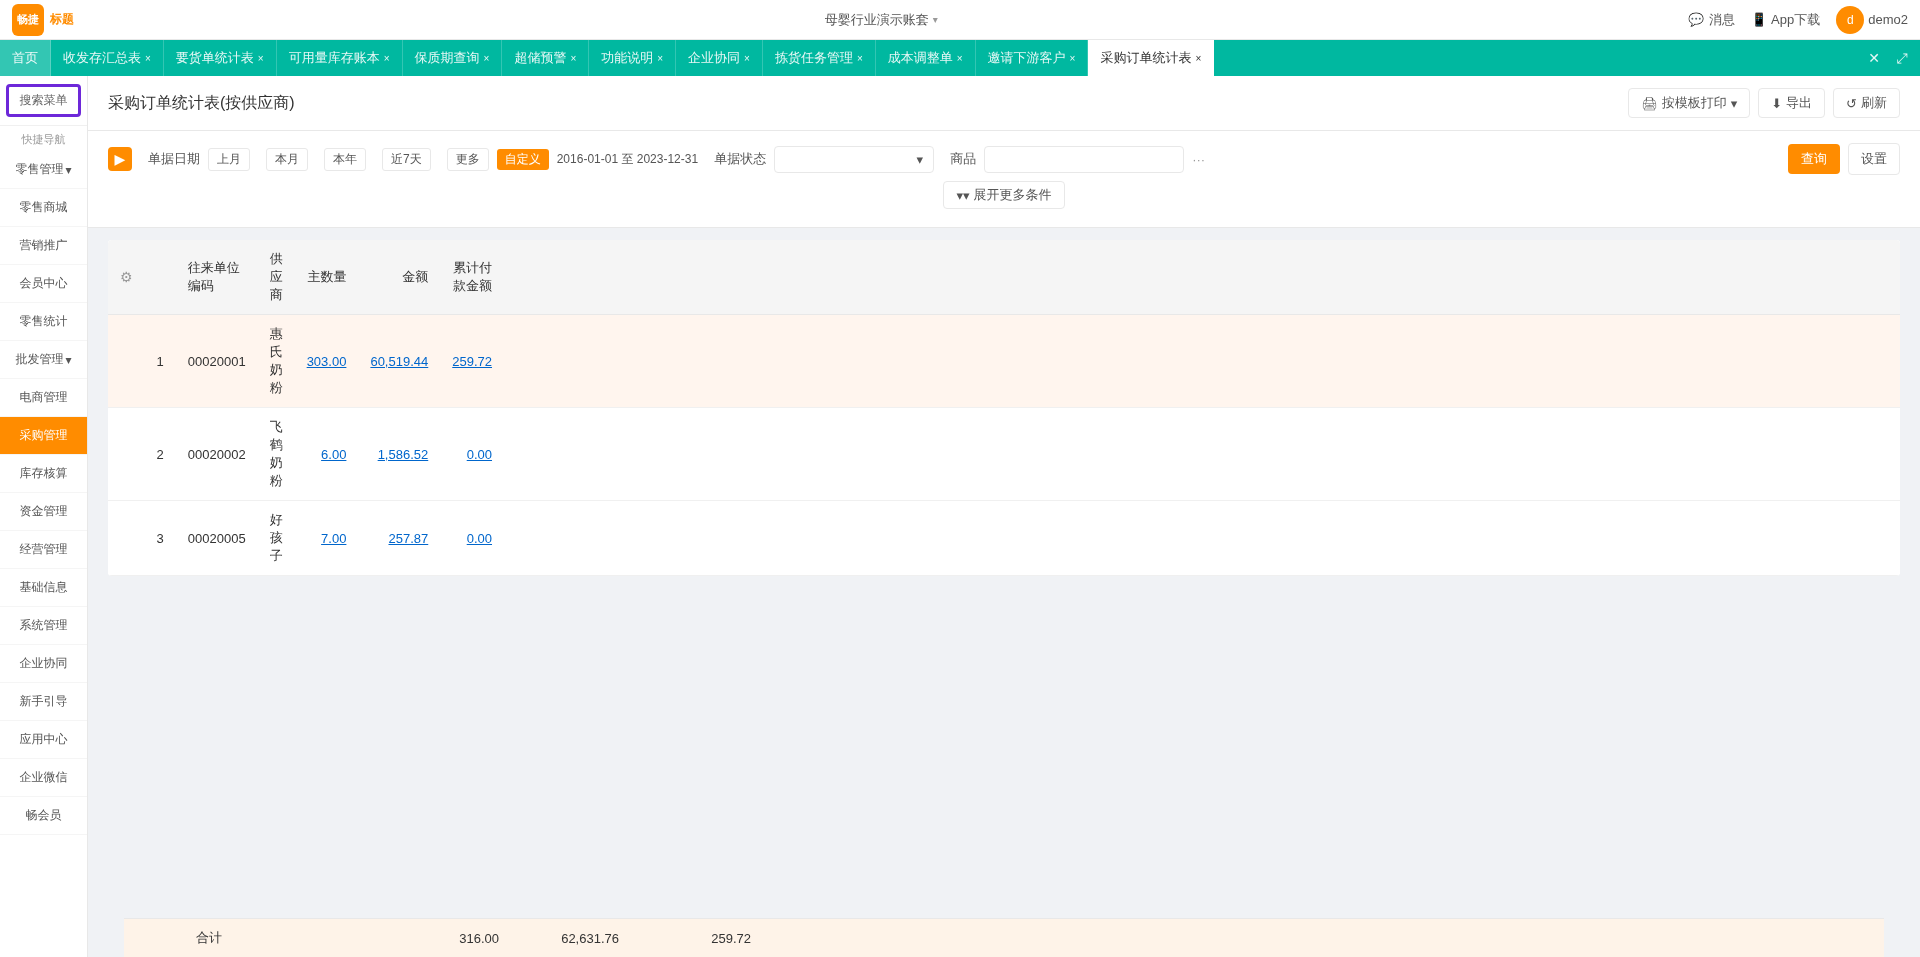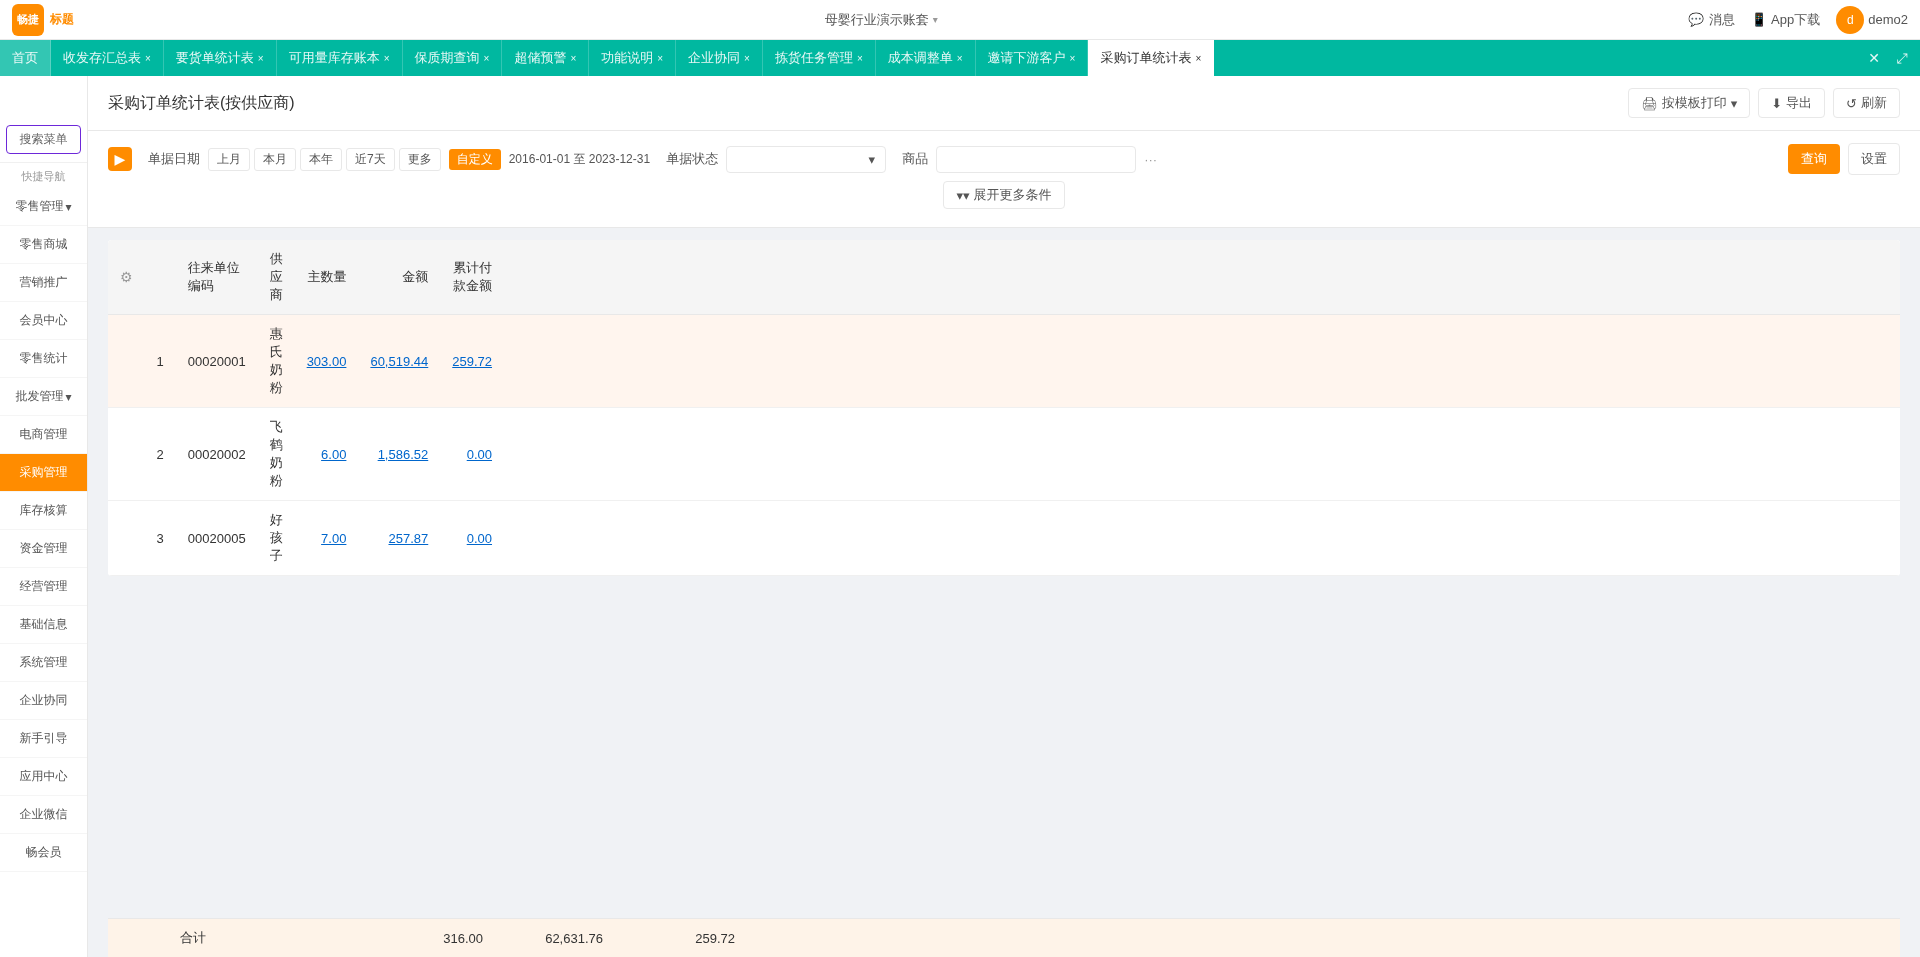--- a/index.html
+++ b/index.html
@@ -24,21 +24,21 @@
     .nav-tab .arrow { font-size: 10px; }
     .nav-actions { margin-left: auto; display: flex; align-items: center; padding-right: 4px; }
     .nav-action-btn { width: 28px; height: 28px; display: flex; align-items: center; justify-content: center; color: rgba(255,255,255,0.9); cursor: pointer; font-size: 14px; }
 
     
     .main-layout { display: flex; flex: 1; overflow: hidden; }
 
     
     .sidebar { width: 88px; background: #fff; border-right: 1px solid #e8e8e8; display: flex; flex-direction: column; overflow-y: auto; }
     .sidebar-search { padding: 8px 6px; border-bottom: 1px solid #f0f0f0; }
-    .sidebar-search-btn { width: 100%; padding: 5px; background: #fff; border: 1px solid #6d28d9; border-radius: 4px; color: #666; font-size: 12px; cursor: pointer; text-align: center; margin-top: 41px; }
+    .sidebar-search-btn { width: 100%; padding: 5px; background: #fff; border: 3px solid #6d28d9; border-radius: 4px; color: #666; font-size: 12px; cursor: pointer; text-align: center; }
     .sidebar-item { padding: 10px 6px; text-align: center; color: #555; font-size: 12px; cursor: pointer; border-bottom: 1px solid #f5f5f5; }
     .sidebar-item.active { background: #ff8c00; color: #fff; }
     .sidebar-item.has-arrow { display: flex; align-items: center; justify-content: center; gap: 2px; }
     .sidebar-nav-label { font-size: 12px; }
     .sidebar-section-label { padding: 6px 4px 4px; color: #999; font-size: 11px; text-align: center; }
 
     
     .content-area { flex: 1; display: flex; flex-direction: column; overflow: hidden; background: #f0f2f5; }
     .page-header { background: #fff; padding: 12px 20px; display: flex; align-items: center; justify-content: space-between; border-bottom: 1px solid #e8e8e8; }
     .page-title { font-size: 16px; font-weight: normal; color: #333; }
@@ -46,21 +46,21 @@
     .btn-print { display: flex; align-items: center; gap: 4px; padding: 5px 12px; border: 1px solid #e8e8e8; border-radius: 4px; background: #fff; color: #555; font-size: 13px; cursor: pointer; }
     .btn-export { display: flex; align-items: center; gap: 4px; padding: 5px 12px; border: 1px solid #e8e8e8; border-radius: 4px; background: #fff; color: #555; font-size: 13px; cursor: pointer; }
     .btn-refresh { display: flex; align-items: center; gap: 4px; padding: 5px 12px; border: 1px solid #e8e8e8; border-radius: 4px; background: #fff; color: #555; font-size: 13px; cursor: pointer; }
 
     
     .filter-area { background: #fff; padding: 12px 20px; border-bottom: 1px solid #e8e8e8; }
     .filter-row { display: flex; align-items: center; gap: 16px; flex-wrap: wrap; }
     .filter-toggle-btn { width: 24px; height: 24px; background: #ff8c00; border-radius: 4px; display: flex; align-items: center; justify-content: center; color: white; cursor: pointer; font-size: 14px; flex-shrink: 0; }
     .filter-group { display: flex; align-items: center; gap: 8px; }
     .filter-label { color: #555; font-size: 13px; white-space: nowrap; }
-    .date-shortcuts { display: flex; align-items: flex-start; gap: 4px; }
+    .date-shortcuts { display: flex; align-items: flex-start; gap: 16px; }
     .date-shortcut { padding: 2px 8px; border: 1px solid #e8e8e8; border-radius: 3px; font-size: 12px; color: #555; cursor: pointer; }
     .date-range-tag { background: #ff8c00; color: white; padding: 2px 8px; border-radius: 3px; font-size: 12px; }
     .date-range-value { font-size: 12px; color: #555; }
     .filter-select { display: flex; align-items: center; gap: 4px; padding: 5px 10px; border: 1px solid #e8e8e8; border-radius: 4px; background: #fff; color: #555; font-size: 13px; cursor: pointer; min-width: 160px; justify-content: space-between; }
     .filter-input { padding: 5px 10px; border: 1px solid #e8e8e8; border-radius: 4px; background: #fff; color: #555; font-size: 13px; min-width: 200px; }
     .expand-conditions { display: flex; align-items: center; justify-content: center; padding: 6px; }
     .expand-btn { display: flex; align-items: center; gap: 4px; color: #555; font-size: 13px; cursor: pointer; border: 1px solid #e8e8e8; border-radius: 4px; padding: 4px 12px; background: #fff; }
     .btn-query { padding: 6px 13px; background: #ff8c00; color: #fff; border: none; border-radius: 4px; font-size: 13px; cursor: pointer; }
     .btn-settings { padding: 6px 12px; background: #fff; color: #555; border: 1px solid #e8e8e8; border-radius: 4px; font-size: 13px; cursor: pointer; }
 
@@ -72,21 +72,21 @@
     .data-table td { padding: 10px 12px; font-size: 13px; color: #333; border-bottom: 1px solid #f0f0f0; }
     .data-table td.number { text-align: center; }
     .data-table td.amount { text-align: right; color: #0066cc; text-decoration: underline; cursor: pointer; }
     .data-table td.qty { text-align: right; color: #0066cc; text-decoration: underline; cursor: pointer; }
     .data-table tr:nth-child(odd) { background: #fff; }
     .data-table tr.highlighted { background: #fff5ee; }
     .settings-col { width: 36px; text-align: center; }
     .gear-icon { color: #999; cursor: pointer; font-size: 14px; }
 
     
-    .table-footer { background: #fef3e8; padding: 10px 12px; display: flex; align-items: center; border-top: 1px solid #e8e8e8; margin: 0 20px; }
+    .table-footer { background: #fef3e8; padding: 10px 12px; display: flex; align-items: center; border-top: 1px solid #e8e8e8; margin: 0 36px; }
     .footer-label { width: 275px; color: #333; font-size: 13px; padding-left: 60px; }
     .footer-qty { width: 100px; text-align: right; font-size: 13px; color: #333; padding-right: 12px; }
     .footer-amount { width: 120px; text-align: right; font-size: 13px; color: #333; padding-right: 12px; }
     .footer-paid { width: 120px; text-align: right; font-size: 13px; color: #333; }
   </style>
 </head>
 <body>
 
 <div class="top-bar">
   <div class="logo-area">

